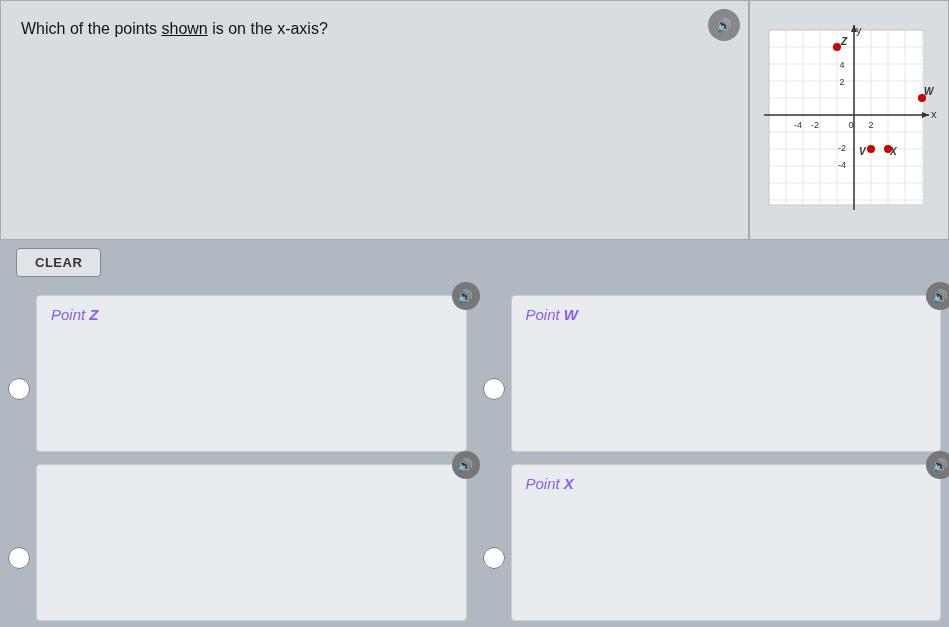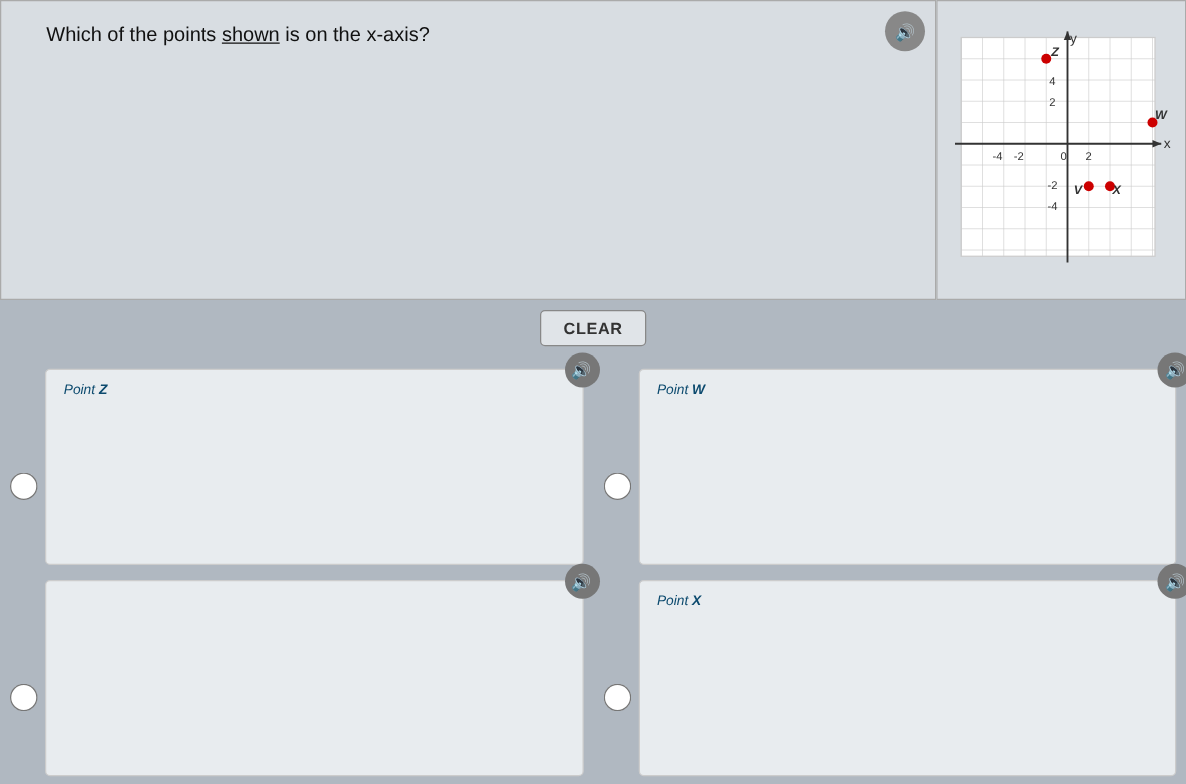--- a/index.html
+++ b/index.html
@@ -25,21 +25,21 @@
       flex-direction: row;
       background: #c8cdd2;
       padding: 0;
       height: 240px;
     }
 
     .question-area {
       flex: 1;
       background: #d8dde2;
       border: 1px solid #aaa;
-      padding: 16px 36px;
+      padding: 16px 20px;
       display: flex;
       flex-direction: column;
       position: relative;
     }
 
     .question-text {
       font-size: 16px;
       color: #111;
       line-height: 1.5;
     }
@@ -80,21 +80,20 @@
     }
 
     
     .action-row {
       display: flex;
       justify-content: flex-start;
       align-items: center;
       padding: 8px 16px;
       background: #b0b8c1;
       gap: 8px;
-      flex-direction: column;
     }
 
     .action-btn {
       padding: 6px 18px;
       border: 1px solid #888;
       background: #e0e4e8;
       border-radius: 4px;
       font-size: 13px;
       font-weight: bold;
       cursor: pointer;
@@ -141,22 +140,22 @@
       border: 1px solid #ccc;
       border-radius: 4px;
       padding: 10px 14px;
       display: flex;
       flex-direction: column;
       min-height: 90px;
       position: relative;
     }
 
     .answer-label {
-      font-size: 11px;
-      color: #0c4a6e;
+      font-size: 15px;
+      color: #8b5cf6;
       font-style: italic;
     }
 
     .answer-label .point-letter {
       font-style: italic;
       font-weight: bold;
     }
 
     .audio-btn-small {
       position: absolute;

